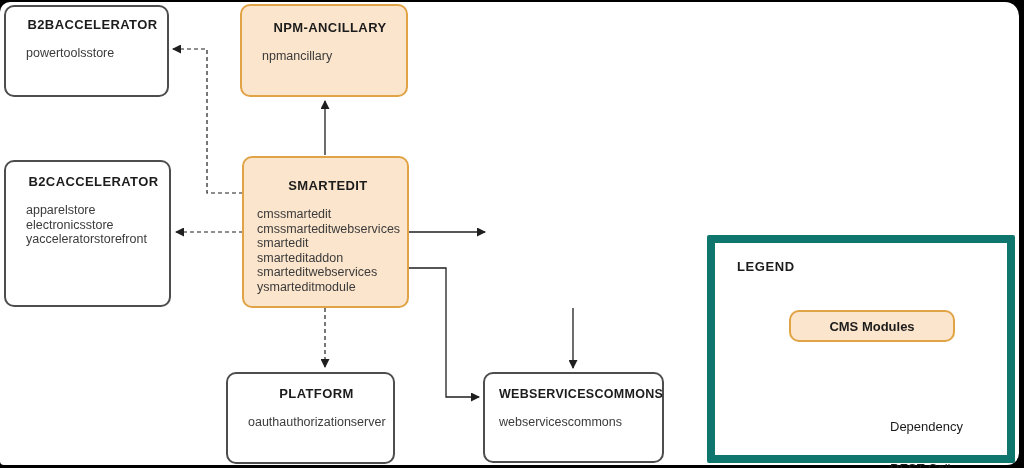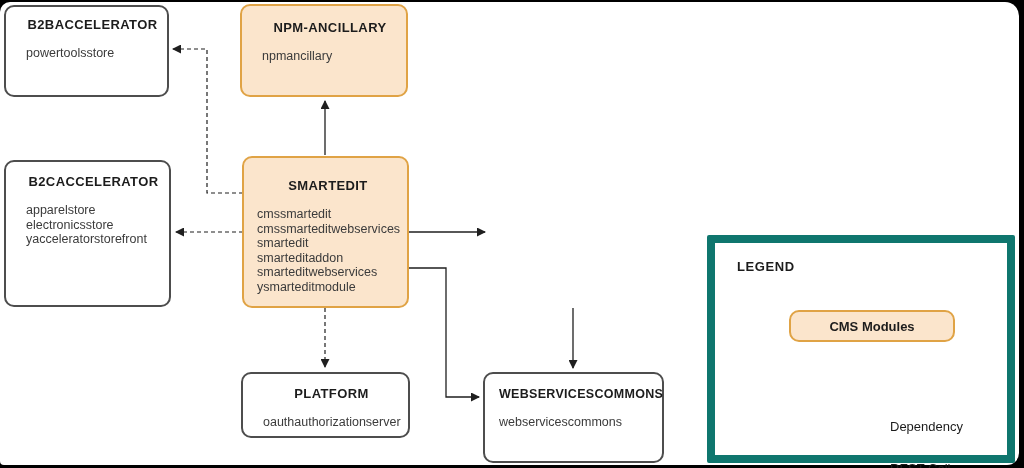--- a/index.html
+++ b/index.html
@@ -14,21 +14,21 @@
   .box.cms{background:#FBE5CC;border-color:#E0A345;}
   .box-title{font-size:13px;font-weight:bold;color:#1c1c1c;letter-spacing:.4px;
              margin:0 0 14px 0;white-space:nowrap;text-align:center;}
   .box-item{font-size:12.5px;color:#3b3b3b;line-height:14.5px;white-space:nowrap;}
 
   #box-b2b{left:4px;top:5px;width:165px;height:92px;padding-top:10px;}
   #box-npm{left:240px;top:4px;width:168px;height:93px;padding-left:20px;padding-top:14px;}
   #box-b2c{left:4px;top:160px;width:167px;height:147px;}
   #box-smartedit{left:242px;top:156px;width:167px;height:152px;padding-left:13px;padding-top:20px;}
   #box-wcms{left:489px;top:158px;width:169px;height:150px;padding-left:28px;padding-top:14px;}
-  #box-platform{left:241px;top:372px;width:169px;height:66px;}
+  #box-platform{left:226px;top:372px;width:169px;height:92px;}
   #box-wsc{left:483px;top:372px;width:181px;height:91px;padding-left:14px;padding-top:13px;}
   #box-wsc .box-title{font-size:12.5px;letter-spacing:.3px;}
 
   #legend{position:absolute;left:707px;top:235px;width:308px;height:228px;box-sizing:border-box;
           background:#fff;border:8px solid #0f766e;border-radius:2px;}
   #legend-title{position:absolute;left:22px;top:16px;font-size:13px;font-weight:bold;
                 color:#1c1c1c;letter-spacing:.6px;}
   #legend-cms-box{position:absolute;left:74px;top:67px;width:166px;height:32px;box-sizing:border-box;
                   background:#FBE5CC;border:2px solid #E0A345;border-radius:10px;
                   display:flex;align-items:center;justify-content:center;

